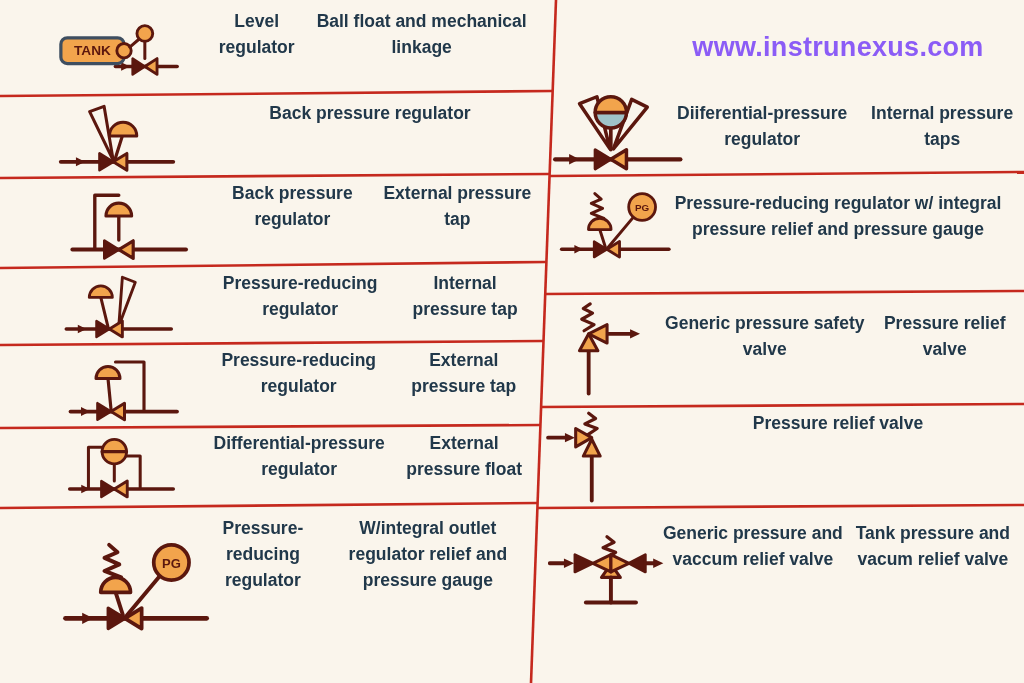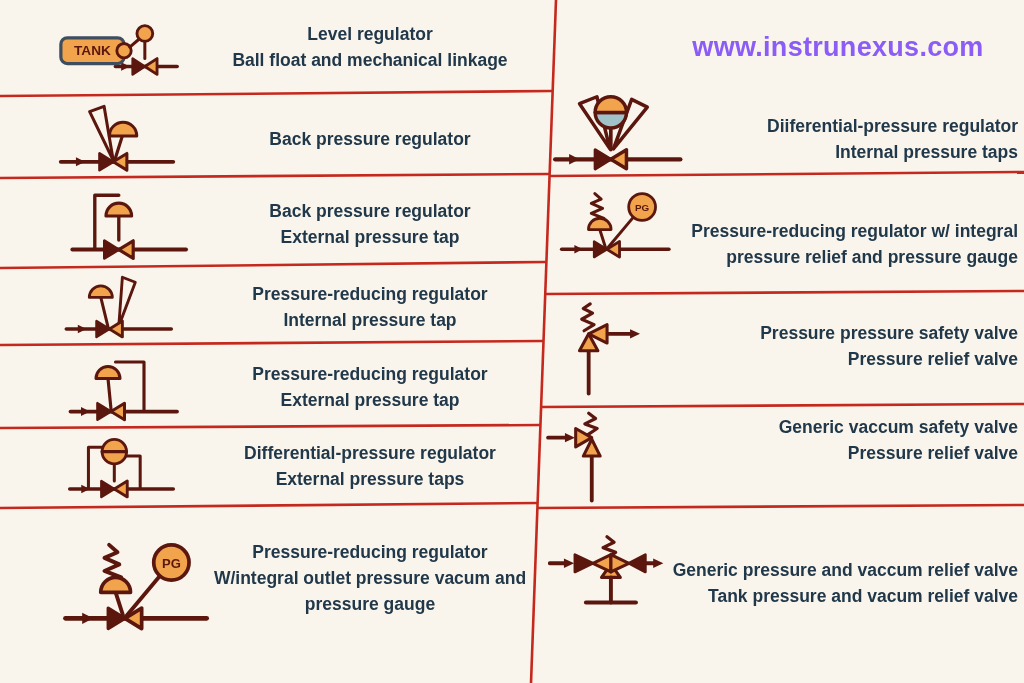--- a/index.html
+++ b/index.html
@@ -1,22 +1,22 @@
 <!DOCTYPE html>
 <html><head>
 <meta charset="utf-8">
 <style>
   html,body{margin:0;padding:0;background:#888;}
   .canvas{position:relative;width:1024px;height:683px;background:#faf5ec;overflow:hidden;
           font-family:"Liberation Sans",sans-serif;}
   .grid{position:absolute;left:0;top:0;pointer-events:none;}
-  .txt{position:absolute;display:flex;flex-direction:column;justify-content:center;
+  .txt{position:absolute;display:flex;flex-direction:row;justify-content:center;
        text-align:center;color:#21384a;font-weight:bold;font-size:17.5px;line-height:26px;}
   .lt{left:205px;width:330px;}
-  .rt{left:658px;width:360px;text-align:right;}
+  .rt{left:658px;width:360px;}
   .website{position:absolute;left:658px;width:360px;display:flex;align-items:center;justify-content:center;
            color:#8b5cf6;font-weight:800;font-size:27px;letter-spacing:.3px;}
   .sym{position:absolute;}
   .pipe{stroke:#5b170e;stroke-width:5;stroke-linecap:round;fill:none;}
   .thin{stroke:#5b170e;stroke-width:4.2;stroke-linecap:round;stroke-linejoin:round;fill:none;}
   .dk{fill:#5b170e;stroke:#5b170e;stroke-width:3.5;stroke-linejoin:round;}
   .or{fill:#f2a44c;stroke:#5b170e;stroke-width:4;stroke-linejoin:round;}
   .bl{fill:#9fc3c8;stroke:#5b170e;stroke-width:4;stroke-linejoin:round;}
   .pn{fill:#faf5ec;stroke:#5b170e;stroke-width:4;stroke-linejoin:round;}
   .ah{fill:#5b170e;stroke:none;}
@@ -131,40 +131,40 @@
       <polyline class="thin" points="34,80 34,24 54,24"></polyline>
       <polyline class="thin" points="87,36 106,36 106,80"></polyline>
       <line class="thin" x1="70" y1="47" x2="70" y2="71"></line>
       <circle class="or" cx="70" cy="30" r="17"></circle>
       <line class="thin" x1="53" y1="30" x2="87" y2="30"></line>
       <polygon class="dk" points="52,71 52,93 70,82"></polygon>
       <polygon class="or" points="88,71 88,93 70,82"></polygon>
     </svg>
     <div class="txt lt" style="top:430px;height:72px">
       <div>Differential-pressure regulator</div>
-      <div>External pressure taps</div>
+      <div>External pressure float</div>
     </div>
   </div>
 
   <div>
     <svg class="sym" style="left:58px;top:527px" width="158" height="112" viewBox="0 0 170 120">
       <line class="pipe" x1="8" y1="98" x2="160" y2="98"></line>
       <polygon class="ah" points="26,92 26,104 38,98"></polygon>
       <line class="thin" x1="74" y1="95" x2="110" y2="52"></line>
       <polyline class="thin" points="56,62 68,54 50,47 66,40 50,33 64,27 55,19"></polyline>
       <line class="thin" x1="62" y1="70" x2="70" y2="95"></line>
       <path class="or" d="M46,70 A16,16 0 0 1 78,70 Z"></path>
       <polygon class="dk" points="54,87 54,109 72,98"></polygon>
       <polygon class="or" points="90,87 90,109 72,98"></polygon>
       <circle class="or" cx="122" cy="38" r="19" stroke-width="5"></circle>
       <text class="svgtxt" x="122" y="44" font-size="14" text-anchor="middle">PG</text>
     </svg>
     <div class="txt lt" style="top:515px;height:125px">
       <div>Pressure-reducing regulator</div>
-      <div>W/integral outlet pressure vacum and pressure gauge</div>
+      <div>W/integral outlet regulator relief and pressure gauge</div>
     </div>
   </div>
 
   <div class="website" style="top:22px;height:50px">www.instrunexus.com</div>
 
   <div>
     <svg class="sym" style="left:550px;top:88px" width="139" height="87" viewBox="0 0 160 100">
       <line class="pipe" x1="6" y1="82" x2="150" y2="82"></line>
       <polygon class="ah" points="22,76 22,88 34,82"></polygon>
       <polygon class="pn" points="34,18 54,10 69,70"></polygon>
@@ -203,36 +203,35 @@
   <div>
     <svg class="sym" style="left:558px;top:300px" width="92" height="96" viewBox="0 0 120 125">
       <line class="pipe" x1="40" y1="122" x2="40" y2="64"></line>
       <line class="pipe" x1="64" y1="44" x2="96" y2="44"></line>
       <polygon class="ah" points="94,38 94,50 107,44"></polygon>
       <polyline class="thin" points="34,40 47,32 31,25 45,17 33,11 42,5"></polyline>
       <polygon class="or" points="28,66 52,66 40,44"></polygon>
       <polygon class="or" points="64,32 64,56 40,44"></polygon>
     </svg>
     <div class="txt rt" style="top:310px;height:72px">
-      <div>Pressure pressure safety valve</div>
+      <div>Generic pressure safety valve</div>
       <div>Pressure relief valve</div>
     </div>
   </div>
 
   <div>
     <svg class="sym" style="left:545px;top:410px" width="92" height="96" viewBox="0 0 120 125">
       <line class="pipe" x1="4" y1="36" x2="28" y2="36"></line>
       <polygon class="ah" points="26,30 26,42 39,36"></polygon>
       <line class="pipe" x1="61" y1="60" x2="61" y2="118"></line>
       <polyline class="thin" points="56,32 68,24 52,18 66,11 57,4"></polyline>
       <polygon class="or" points="40,24 40,48 61,36"></polygon>
       <polygon class="or" points="50,60 72,60 61,38"></polygon>
     </svg>
     <div class="txt rt" style="top:410px;height:60px">
-      <div>Generic vaccum safety valve</div>
       <div>Pressure relief valve</div>
     </div>
   </div>
 
   <div>
     <svg class="sym" style="left:548px;top:532px" width="118" height="90" viewBox="0 0 150 115">
       <line class="pipe" x1="2" y1="40" x2="22" y2="40"></line>
       <polygon class="ah" points="20,34 20,46 33,40"></polygon>
       <line class="pipe" x1="124" y1="40" x2="136" y2="40"></line>
       <polygon class="ah" points="134,34 134,46 147,40"></polygon>

